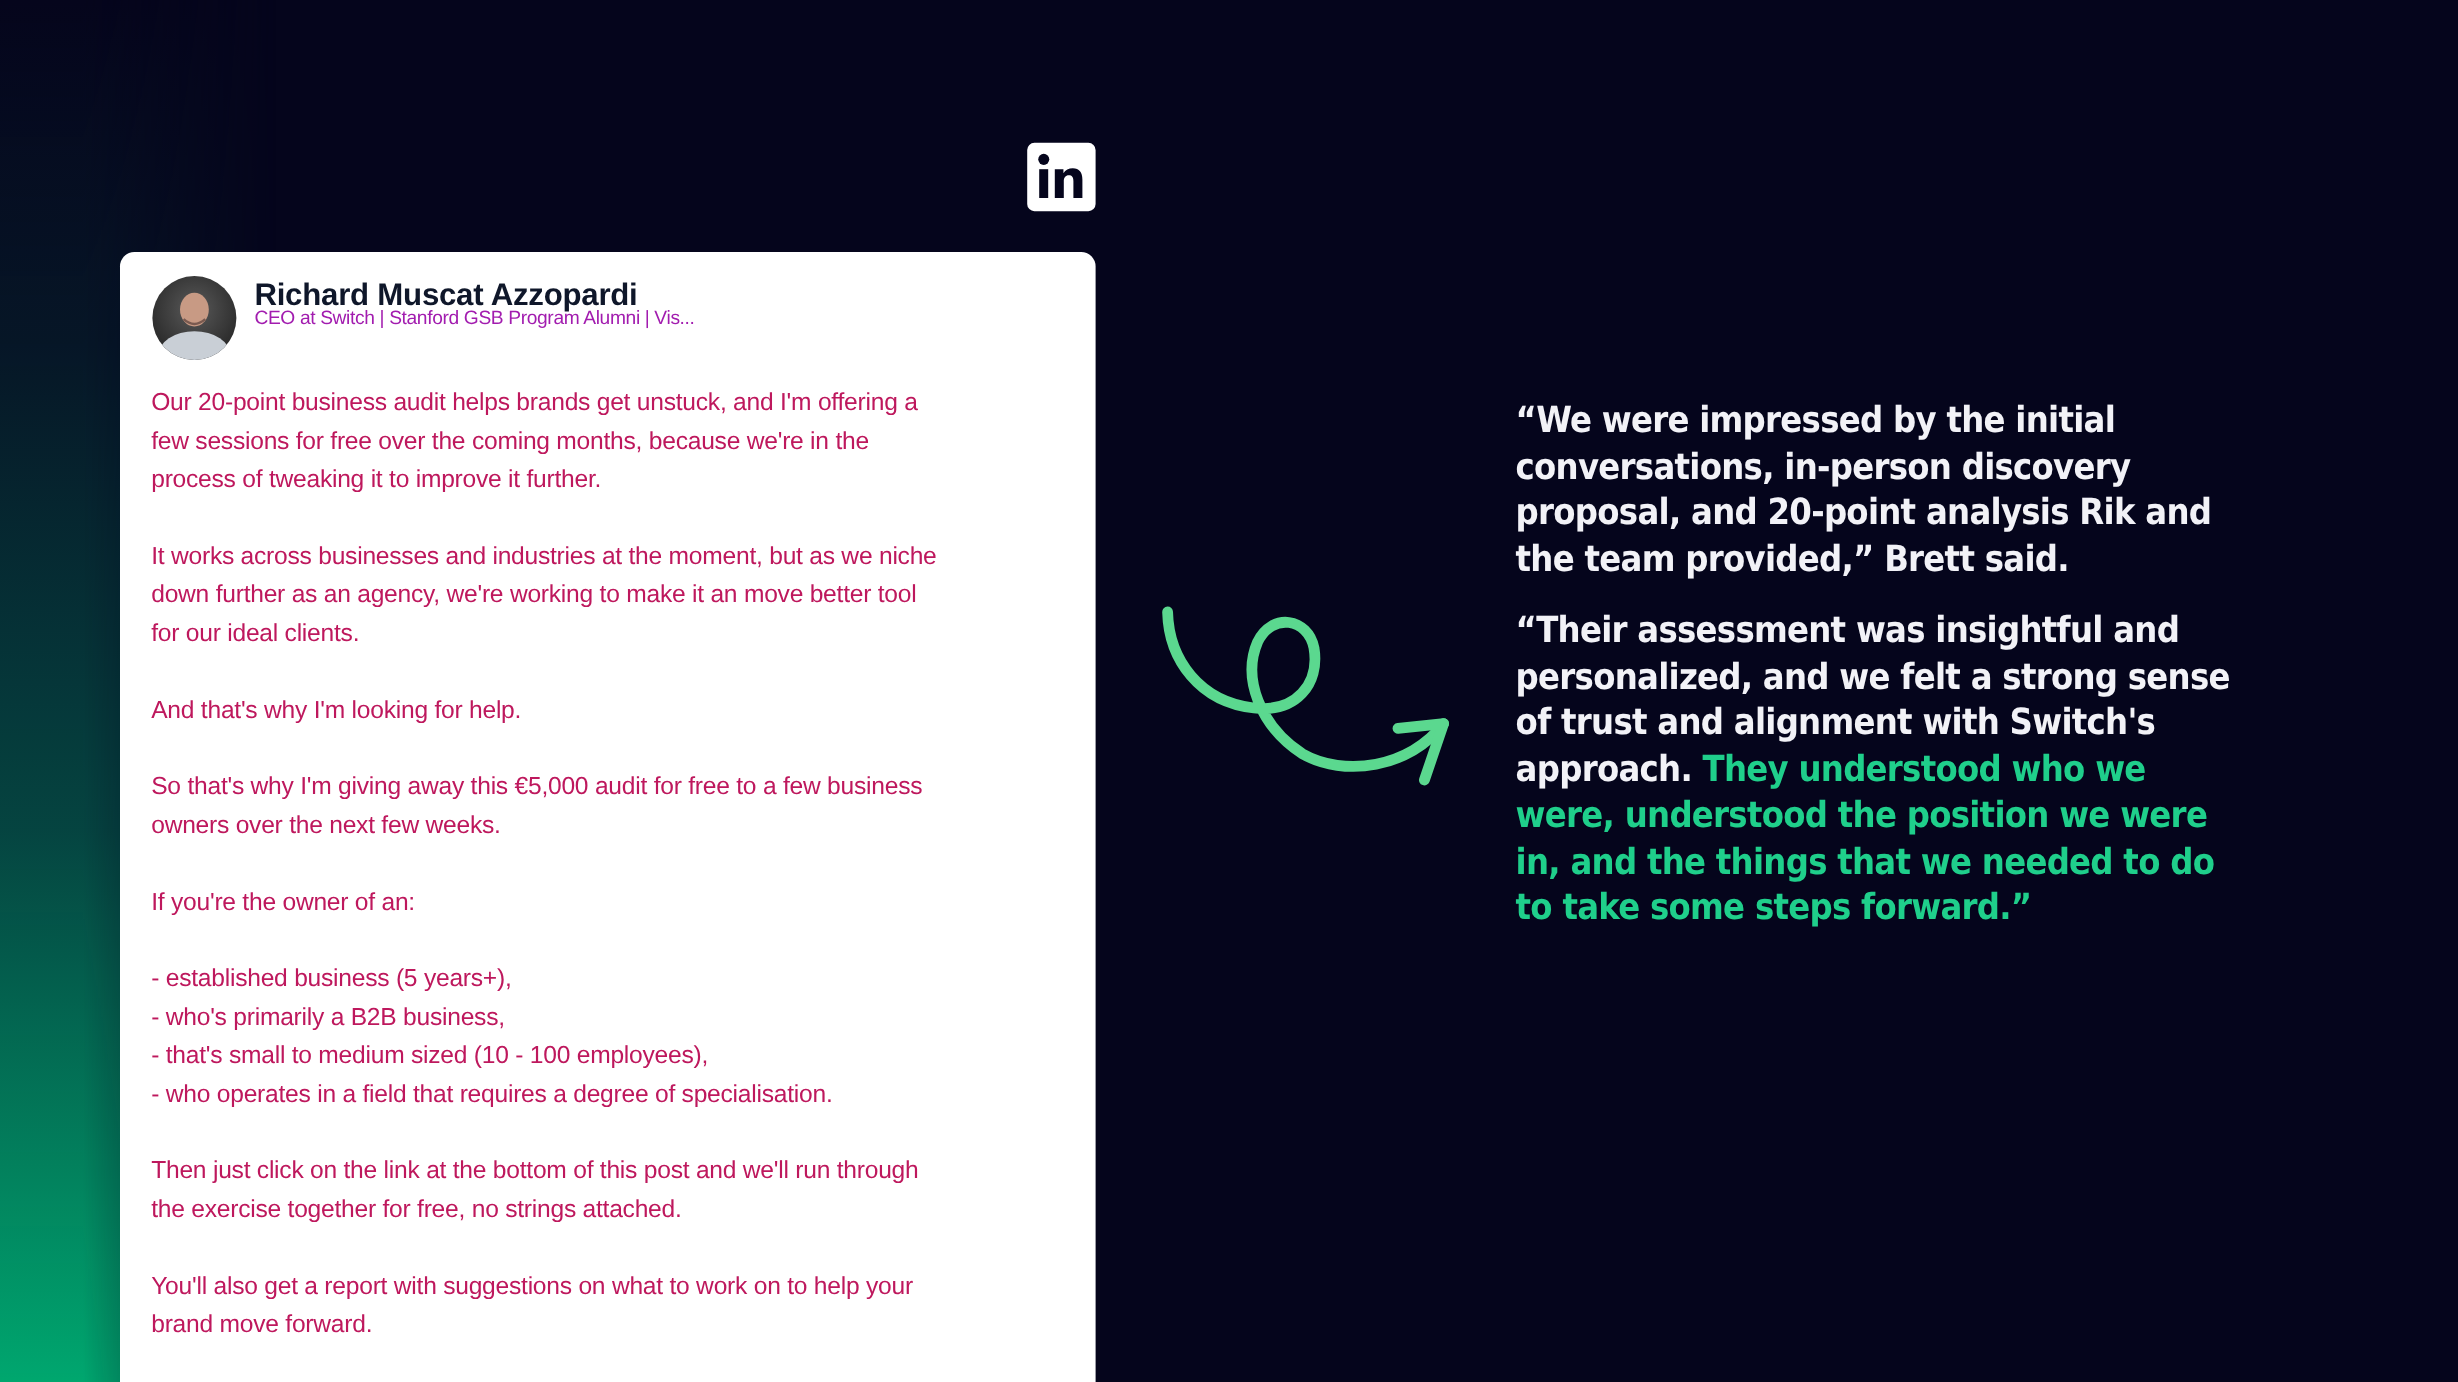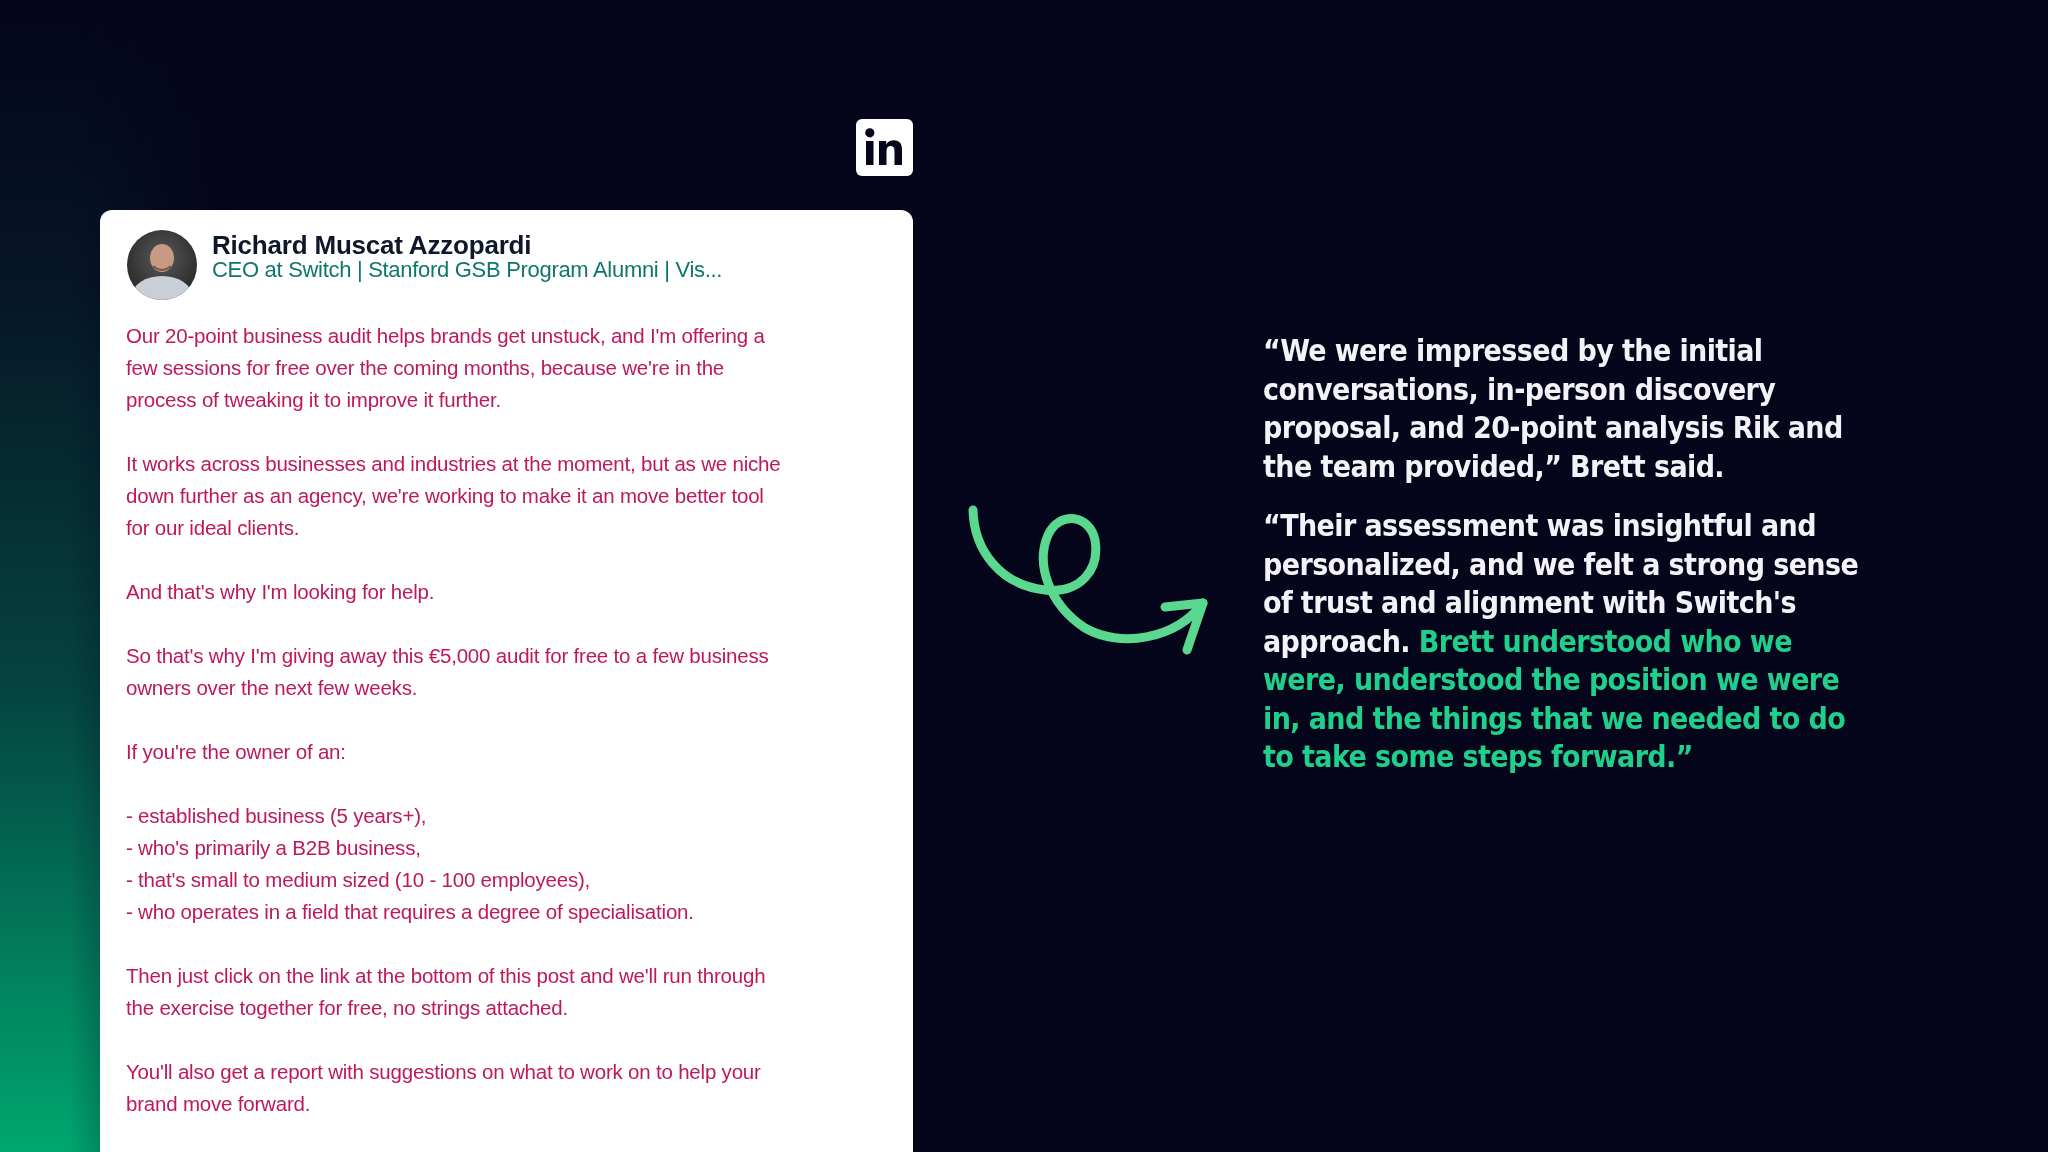--- a/index.html
+++ b/index.html
@@ -27,21 +27,21 @@
     position: absolute; left: 27px; top: 20px; width: 70px; height: 70px;
     border-radius: 50%; overflow: hidden;
     background: radial-gradient(circle at 50% 40%, #5a5a5a 0%, #2d2d2d 70%);
   }
   .author-name {
     position: absolute; left: 112px; top: 20px;
     font-size: 26px; font-weight: bold; color: #0f172a; letter-spacing: -0.2px;
   }
   .author-title {
     position: absolute; left: 112px; top: 47px;
-    font-size: 22px; color: #0f766e; letter-spacing: -0.3px;
+    font-size: 16px; color: #a21caf; letter-spacing: -0.3px;
   }
   .post-body {
     position: absolute; left: 26px; top: 110px; width: 790px;
     font-size: 20.5px; line-height: 32px; color: #be185d; letter-spacing: -0.2px;
   }
   .post-body p { margin: 0 0 32px 0; white-space: pre-line; }
   .arrow { position: absolute; left: 950px; top: 490px; }
   .quote {
     position: absolute; left: 1263px; top: 332px; width: 600px;
     font-family: "DejaVu Sans", sans-serif; font-weight: bold;
@@ -99,14 +99,14 @@
 
 <div class="arrow">
   <svg width="280" height="190" viewBox="0 0 280 190">
     <path d="M23 20 C 24 60, 50 95, 95 100 C 130 104, 150 80, 145 50 C 140 25, 110 20, 98 45 C 85 75, 100 115, 135 138 C 170 158, 225 150, 253 113" fill="none" stroke="#5bd88f" stroke-width="9" stroke-linecap="round" stroke-linejoin="round"></path>
     <path d="M215 117 L 253 113 L 237 160" fill="none" stroke="#5bd88f" stroke-width="9" stroke-linecap="round" stroke-linejoin="round"></path>
   </svg>
 </div>
 
 <div class="quote">
   <p>“We were impressed by the initial conversations, in-person discovery proposal, and 20-point analysis Rik and the team provided,” Brett said.</p>
-  <p><span>“Their assessment was insightful and personalized, and we felt a strong sense of trust and alignment with Switch's approach. </span><span class="accent">Brett understood who we were, understood the position we were in, and the things that we needed to do to take some steps forward.”</span></p>
+  <p><span>“Their assessment was insightful and personalized, and we felt a strong sense of trust and alignment with Switch's approach. </span><span class="accent">They understood who we were, understood the position we were in, and the things that we needed to do to take some steps forward.”</span></p>
 </div>
 
 </body></html>

